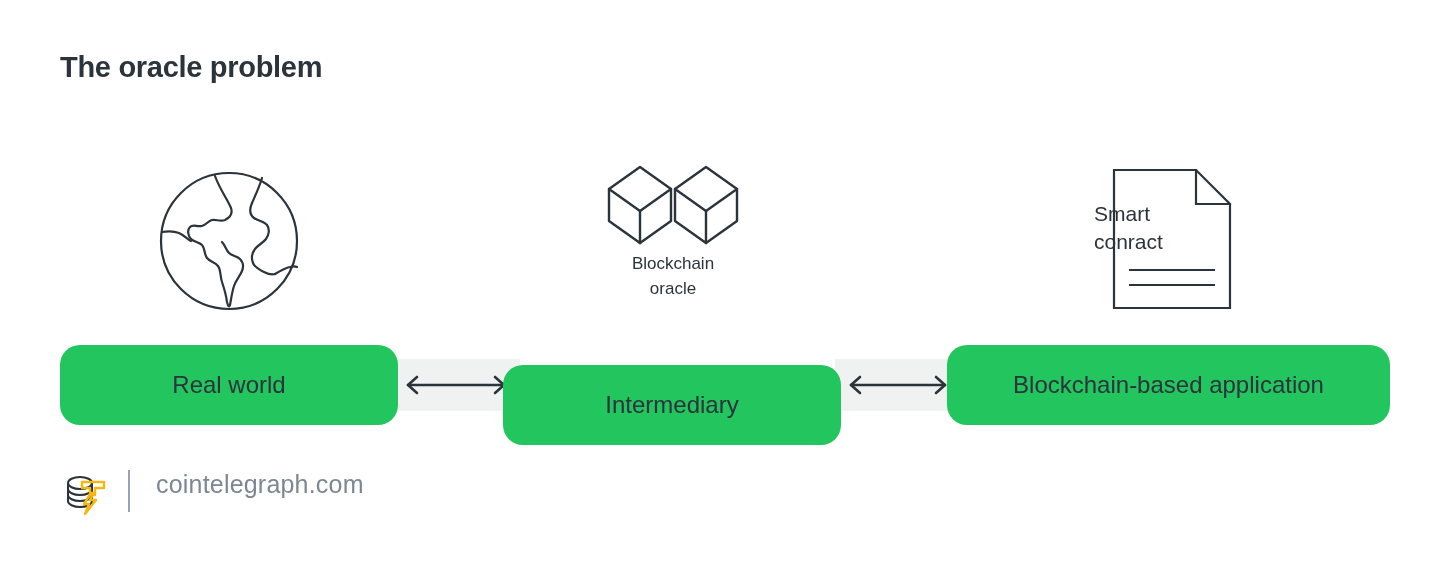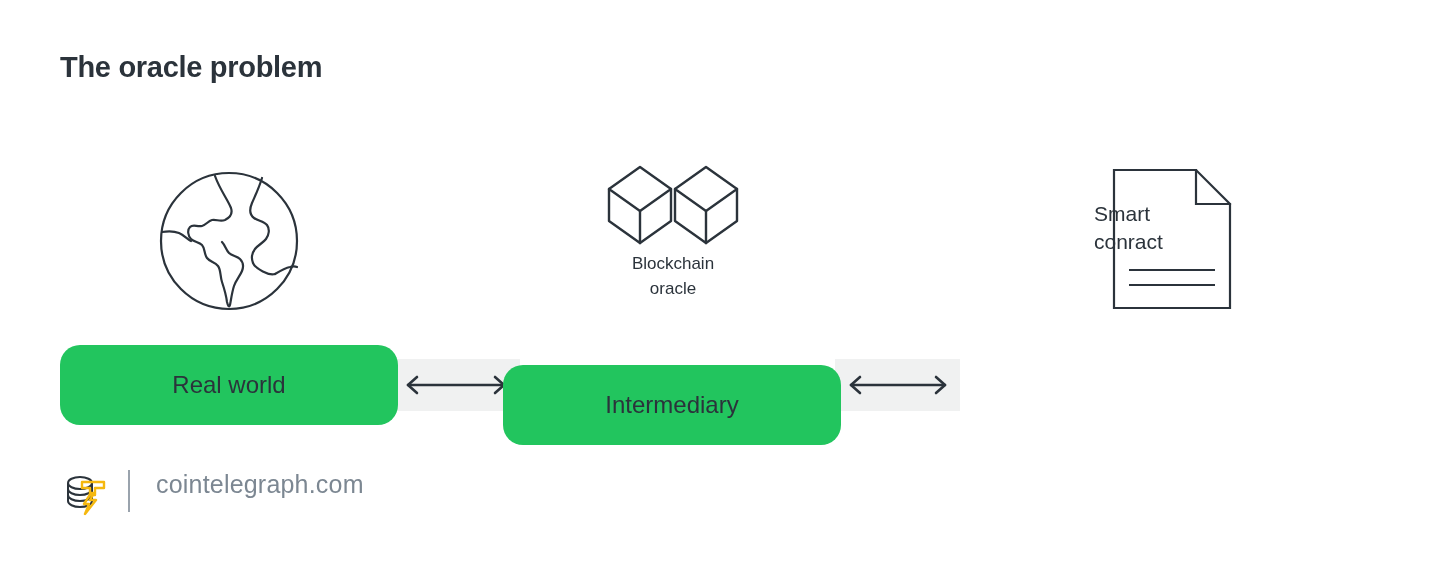--- a/index.html
+++ b/index.html
@@ -222,20 +222,23 @@
   </div>
 
   <div class="arrow-wrap arrow-right-gap">
     <svg viewBox="0 0 110 26" width="110" height="26" fill="none" stroke="#2b333b" stroke-width="2.6" stroke-linecap="round" stroke-linejoin="round">
       <line x1="8" y1="13" x2="102" y2="13"></line>
       <polyline points="17,5 8,13 17,21"></polyline>
       <polyline points="93,5 102,13 93,21"></polyline>
     </svg>
   </div>
 
+  <div class="bar bar-block">
+    <span>Blockchain-based application</span>
+  </div>
 
 </div>
 
 <div class="footer">
   <div class="footer-logo">
     <svg viewBox="0 0 48 48" width="48" height="48">
       <g fill="none" stroke="#2b333b" stroke-width="2">
         <ellipse cx="20" cy="13" rx="12" ry="6"></ellipse>
         <path d="M8 13 L8 19 C8 22.3 13.4 25 20 25 C26.6 25 32 22.3 32 19 L32 13"></path>
         <path d="M8 19 L8 25 C8 28.3 13.4 31 20 31 C26.6 31 32 28.3 32 25 L32 19"></path>

